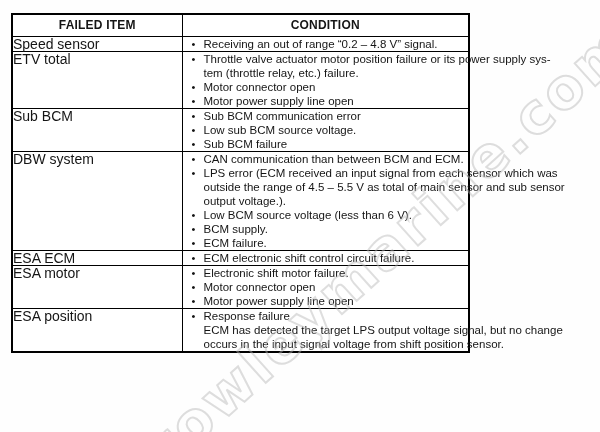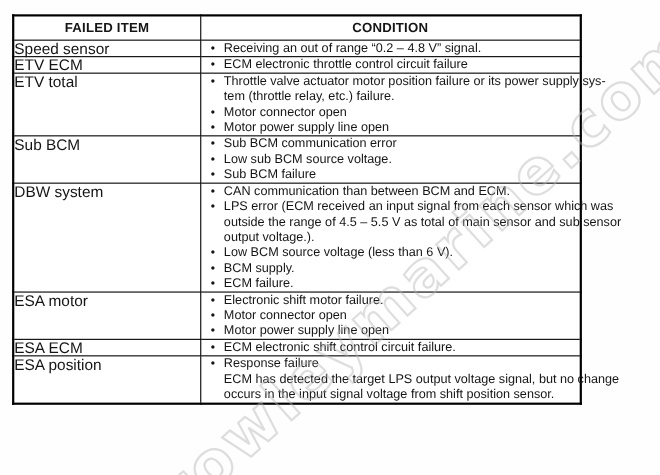--- a/index.html
+++ b/index.html
@@ -13,21 +13,21 @@
     height: 432px;
     background: #fefefe;
     overflow: hidden;
     font-family: "Liberation Sans", sans-serif;
     color: #151515;
   }
   table.fault-table {
     position: absolute;
     left: 11px;
     top: 13px;
-    width: 518px;
+    width: 459px;
     border-collapse: collapse;
     table-layout: fixed;
     background: #ffffff;
     border: 2px solid #000000;
   }
   table.fault-table col.c1 { width: 170px; }
   table.fault-table th,
   table.fault-table td {
     border: 1px solid #000000;
     vertical-align: top;
@@ -108,31 +108,20 @@
           <td class="cond-cell">
             <div class="cond-item">
               <span class="bullet">•</span>
               <div class="cond-text">
                 <div class="cond-line">Receiving an out of range “0.2 – 4.8 V” signal.</div>
               </div>
             </div>
           </td>
         </tr>
         <tr>
-          <td class="failed-cell">ETV ECM</td>
-          <td class="cond-cell">
-            <div class="cond-item">
-              <span class="bullet">•</span>
-              <div class="cond-text">
-                <div class="cond-line">ECM electronic throttle control circuit failure</div>
-              </div>
-            </div>
-          </td>
-        </tr>
-        <tr>
           <td class="failed-cell">ETV total</td>
           <td class="cond-cell">
             <div class="cond-item">
               <span class="bullet">•</span>
               <div class="cond-text">
                 <div class="cond-line">Throttle valve actuator motor position failure or its power supply sys-</div>
                 <div class="cond-line">tem (throttle relay, etc.) failure.</div>
               </div>
             </div>
             <div class="cond-item">
@@ -203,49 +192,49 @@
             </div>
             <div class="cond-item">
               <span class="bullet">•</span>
               <div class="cond-text">
                 <div class="cond-line">ECM failure.</div>
               </div>
             </div>
           </td>
         </tr>
         <tr>
+          <td class="failed-cell">ESA ECM</td>
+          <td class="cond-cell">
+            <div class="cond-item">
+              <span class="bullet">•</span>
+              <div class="cond-text">
+                <div class="cond-line">ECM electronic shift control circuit failure.</div>
+              </div>
+            </div>
+          </td>
+        </tr>
+        <tr>
           <td class="failed-cell">ESA motor</td>
           <td class="cond-cell">
             <div class="cond-item">
               <span class="bullet">•</span>
               <div class="cond-text">
                 <div class="cond-line">Electronic shift motor failure.</div>
               </div>
             </div>
             <div class="cond-item">
               <span class="bullet">•</span>
               <div class="cond-text">
                 <div class="cond-line">Motor connector open</div>
               </div>
             </div>
             <div class="cond-item">
               <span class="bullet">•</span>
               <div class="cond-text">
                 <div class="cond-line">Motor power supply line open</div>
-              </div>
-            </div>
-          </td>
-        </tr>
-        <tr>
-          <td class="failed-cell">ESA ECM</td>
-          <td class="cond-cell">
-            <div class="cond-item">
-              <span class="bullet">•</span>
-              <div class="cond-text">
-                <div class="cond-line">ECM electronic shift control circuit failure.</div>
               </div>
             </div>
           </td>
         </tr>
         <tr>
           <td class="failed-cell">ESA position</td>
           <td class="cond-cell">
             <div class="cond-item">
               <span class="bullet">•</span>
               <div class="cond-text">

